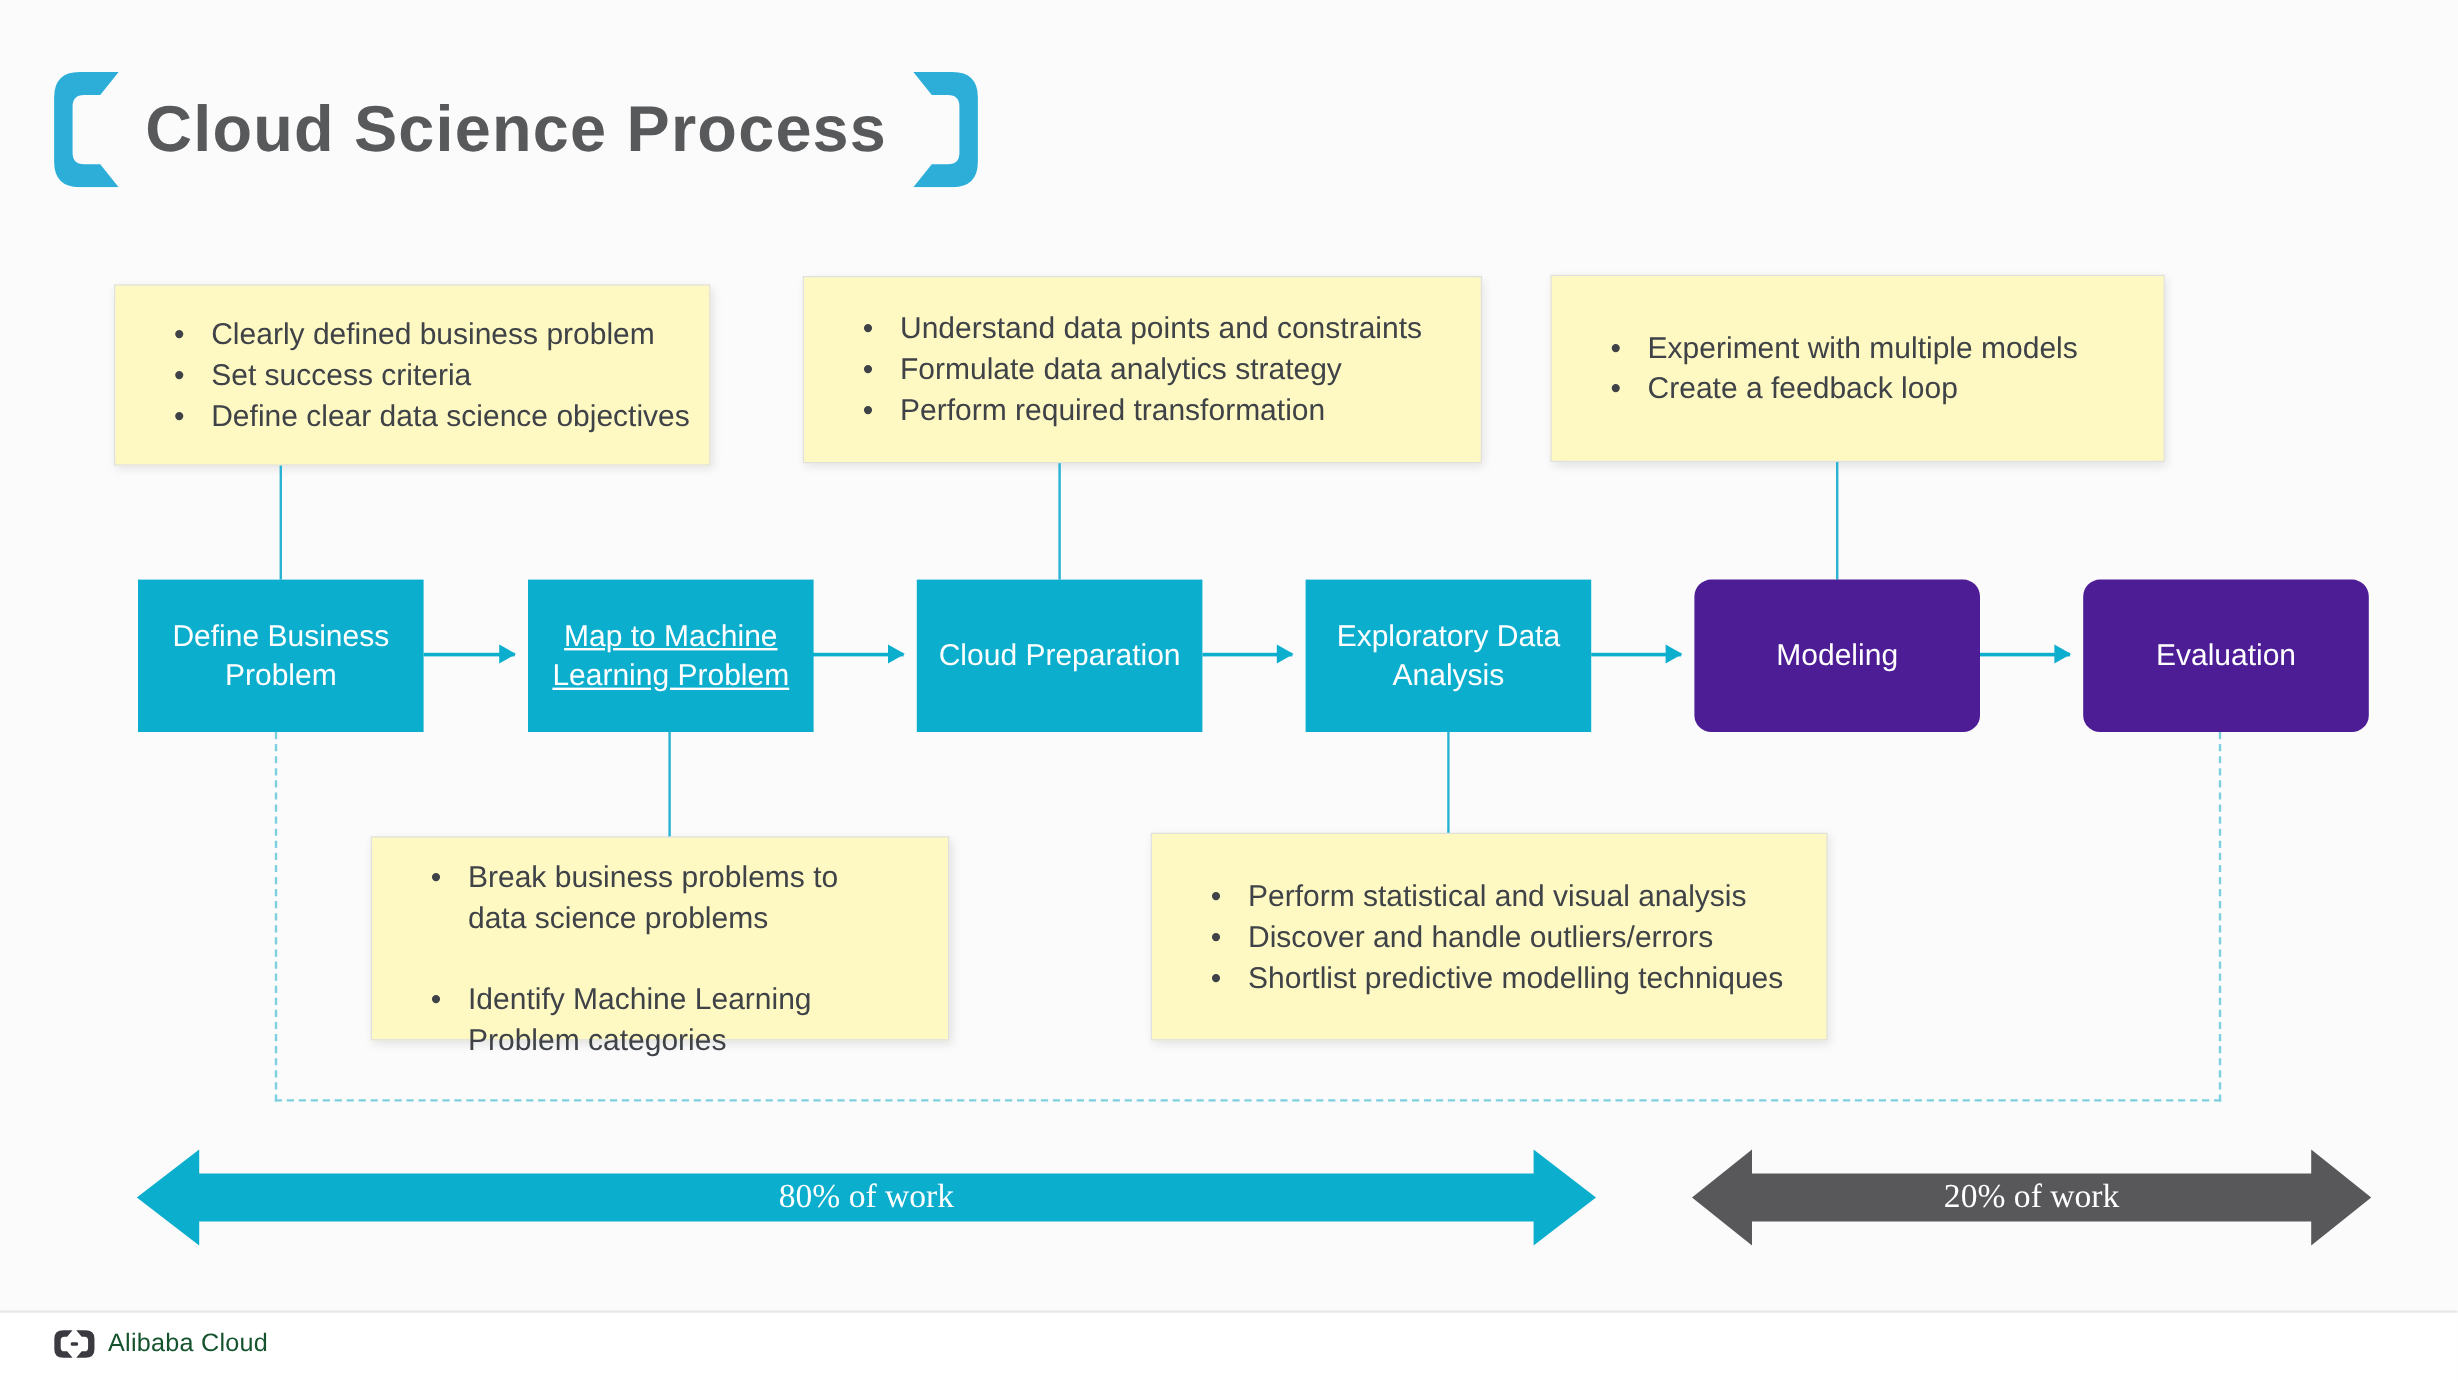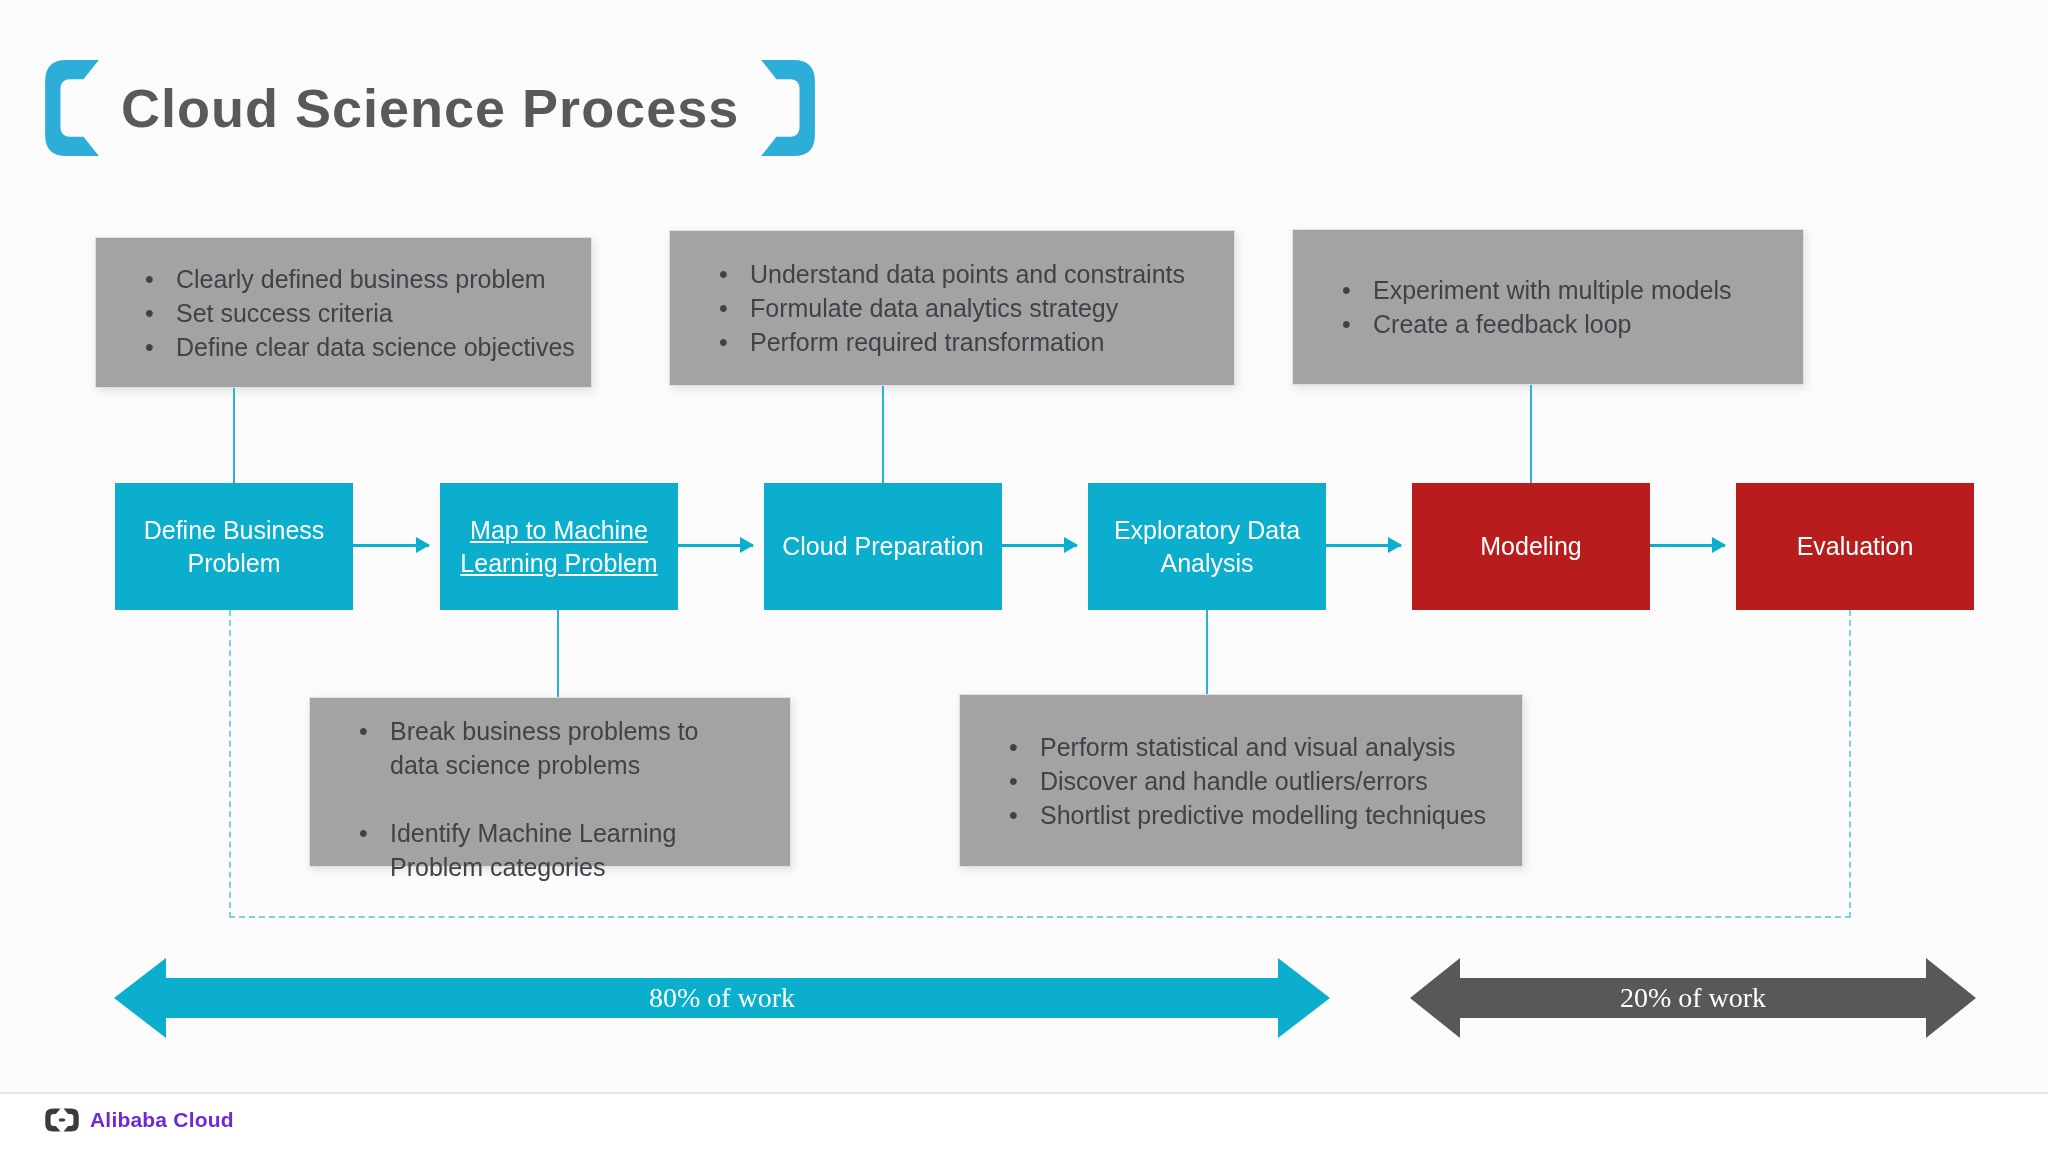--- a/index.html
+++ b/index.html
@@ -19,21 +19,21 @@
   }
   #title-block h1 {
     font-size: 54px; font-weight: bold; color: #58595b; letter-spacing: 1px;
     padding: 0 6px;
   }
   .bracket-svg { display: block; }
 
   
   .callout {
     position: absolute;
-    background: #a3a3a3;
+    background: #fef9c3;
     border: 1px solid #e0e0e2;
     box-shadow: 2px 3px 8px rgba(0,0,0,0.10);
     display: flex; flex-direction: column; justify-content: center;
   }
   .callout ul { list-style: none; padding-left: 47px; padding-right: 10px; }
   .callout li {
     position: relative;
     font-size: 25px; line-height: 34px; color: #3f4247;
     padding-left: 33px;
   }
@@ -52,21 +52,21 @@
 
   
   .step {
     position: absolute; top: 483px; width: 238px; height: 127px;
     display: flex; align-items: center; justify-content: center;
     text-align: center;
     color: #ffffff; font-size: 25px; line-height: 33px;
     padding: 0 14px;
   }
   .step.cyan { background: #0caecd; }
-  .step.dark { background: #b91c1c; }
+  .step.dark { background: #4c1d95; border-radius: 14px; }
   #step-define-business { left: 115px; }
   #step-map-to-ml       { left: 440px; text-decoration: underline; }
   #step-data-prep       { left: 764px; }
   #step-eda             { left: 1088px; }
   #step-modeling        { left: 1412px; }
   #step-evaluation      { left: 1736px; }
 
   
   .flow {
     position: absolute; top: 544px; height: 3px; background: #0caecd;
@@ -118,21 +118,21 @@
   }
   #footer-strip {
     position: absolute; left: 0; top: 1094px; width: 2048px; height: 58px;
     background: #ffffff;
   }
   #footer-brand {
     position: absolute; left: 43px; top: 1106px;
     display: flex; align-items: center; gap: 9px;
   }
   #footer-brand span {
-    font-size: 21px; font-weight: 700; color: #6d28d9; letter-spacing: 0.2px;
+    font-size: 21px; font-weight: 400; color: #14532d; letter-spacing: 0.2px;
   }
 </style>
 </head>
 <body>
 
 <div id="canvas">
 
   <div id="title-block">
     <svg class="bracket-svg" width="58" height="96" viewBox="0 0 56 100">
       <path fill="#2caed8" d="M 22 0 H 56 L 40 20 H 26 Q 16 20 16 30 V 70 Q 16 80 26 80 H 40 L 56 100 H 22 Q 0 100 0 78 V 22 Q 0 0 22 0 Z"></path>

